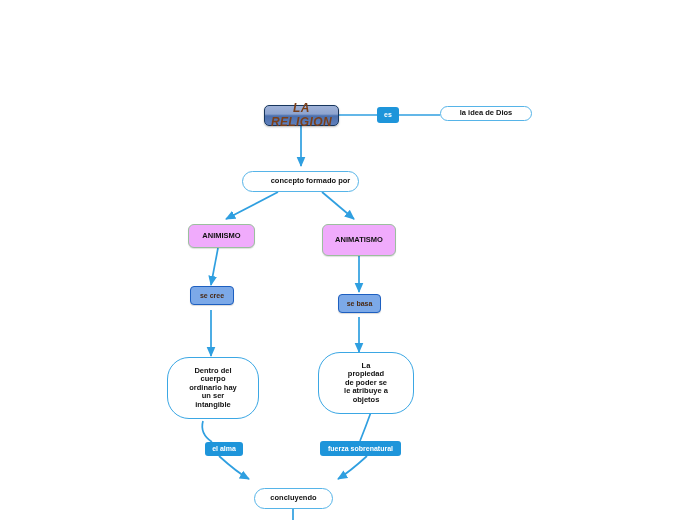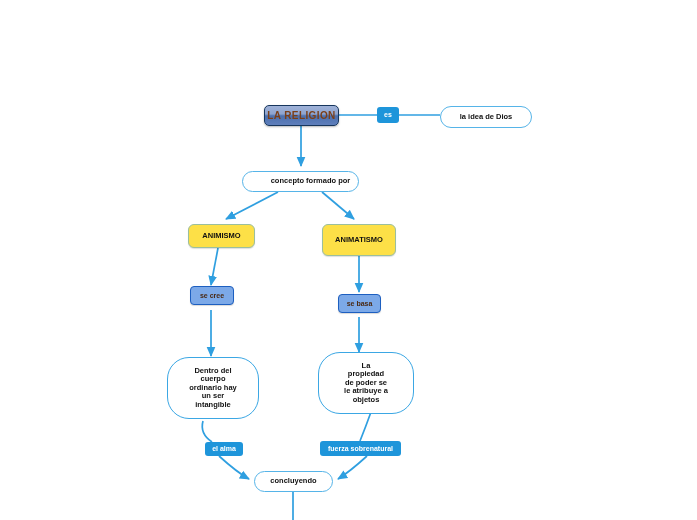--- a/index.html
+++ b/index.html
@@ -38,23 +38,24 @@
     white-space: pre-line;
     z-index: 3;
   }
 
   
   .n-root {
     background: linear-gradient(180deg, #9fb2d8 0%, #8ea4cf 42%, #4b6fad 52%, #5f7fbb 100%);
     border: 1.6px solid #17365d;
     border-radius: 5px;
     color: #7b3f18;
-    font-size: 10px;
+    font-size: 12px;
     letter-spacing: 0.4px;
     box-shadow: 0 1px 2px rgba(0,0,0,0.28);
+    font-style: italic;
   }
 
   
   .n-oval {
     background: #ffffff;
     border: 1.4px solid #56b4e8;
     border-radius: 40px;
     color: #111111;
     font-size: 7.5px;
   }
@@ -70,21 +71,21 @@
   .n-tag {
     background: #1e95da;
     border: none;
     border-radius: 3px;
     color: #ffffff;
     font-size: 7px;
   }
 
   
   .n-green {
-    background: #fde047;
+    background: #f0abfc;
     border: 1.3px solid #9bbf9e;
     border-radius: 6px;
     color: #111111;
     font-size: 7.5px;
     box-shadow: 0 1px 1px rgba(0,0,0,0.13);
   }
 
   
   .n-blue {
     background: #7ca9e8;
@@ -135,21 +136,21 @@
   </svg>
 
   <div class="node n-root" style="left:264px; top:105px; width:75px; height:21px;">
     <span>LA RELIGION</span>
   </div>
 
   <div class="node n-tag" style="left:377px; top:107px; width:22px; height:16px;">
     <span>es</span>
   </div>
 
-  <div class="node n-oval" style="left:440px; top:106px; width:92px; height:22px;">
+  <div class="node n-oval" style="left:440px; top:106px; width:92px; height:15px;">
     <span>la idea de Dios</span>
   </div>
 
   <div class="node n-oval" style="left:242px; top:171px; width:117px; height:21px;padding-left:20px;">
     <span>concepto formado por</span>
   </div>
 
   <div class="node n-green" style="left:188px; top:224px; width:67px; height:24px;">
     <span>ANIMISMO</span>
   </div>
@@ -183,17 +184,17 @@
   </div>
 
   <div class="node n-tag" style="left:205px; top:442px; width:38px; height:14px;">
     <span>el alma</span>
   </div>
 
   <div class="node n-tag" style="left:320px; top:441px; width:81px; height:15px;">
     <span>fuerza sobrenatural</span>
   </div>
 
-  <div class="node n-oval" style="left:254px; top:471px; width:79px; height:21px;">
+  <div class="node n-oval" style="left:254px; top:488px; width:79px; height:21px;">
     <span>concluyendo</span>
   </div>
 
 </div>
 
 </body></html>

